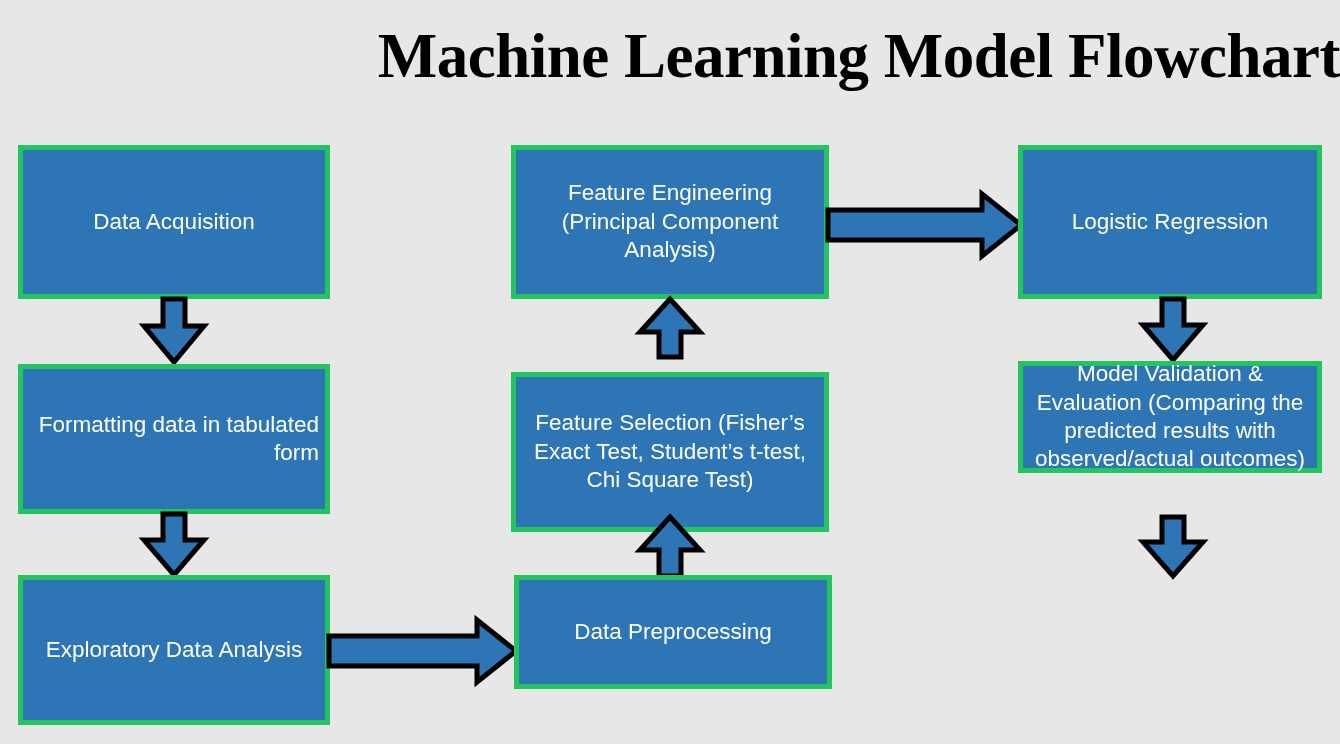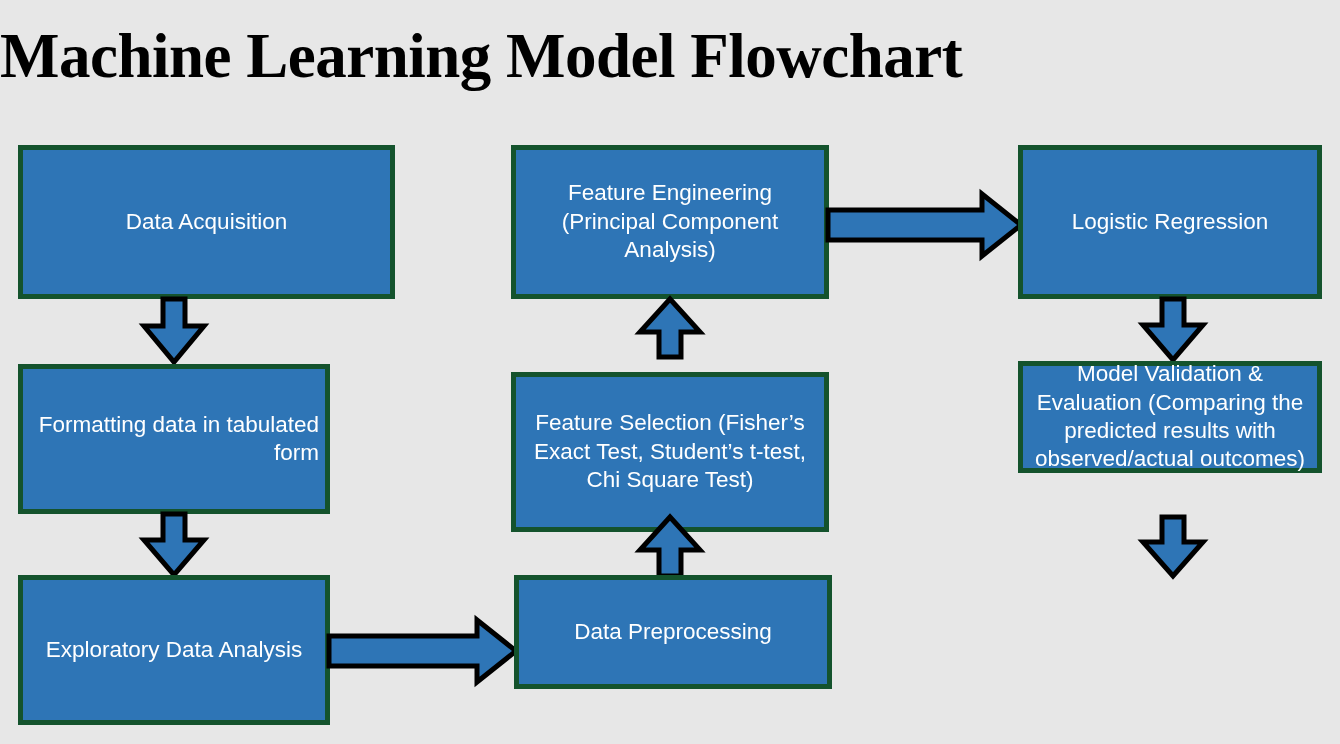--- a/index.html
+++ b/index.html
@@ -16,33 +16,33 @@
   #canvas {
     position: relative;
     width: 1340px;
     height: 744px;
   }
   .title {
     position: absolute;
     left: 0;
     top: 20px;
     width: 1340px;
-    text-align: left;
+    text-align: right;
     font-family: "Liberation Serif", serif;
     font-weight: bold;
     font-size: 63px;
     letter-spacing: -0.5px;
     color: #000000;
     line-height: 1.15;
   }
   .node {
     position: absolute;
     box-sizing: border-box;
     background: #2e75b6;
-    border: 5px solid #14532d;
+    border: 5px solid #22c55e;
     display: flex;
     align-items: center;
     justify-content: center;
     color: #ffffff;
     text-align: center;
     line-height: 1.26;
     font-size: 22.5px;
     padding: 2px 6px;
   }
   .node .label {
@@ -63,21 +63,21 @@
     stroke-linejoin: miter;
   }
 </style>
 </head>
 <body>
 
 <div id="canvas">
 
   <div class="title">Machine Learning Model Flowchart</div>
 
-  <div class="node" style="left:18px; top:145px; width:377px; height:154px;text-align:center;">
+  <div class="node" style="left:18px; top:145px; width:312px; height:154px;text-align:center;">
     <span class="label">Data Acquisition</span>
   </div>
 
   <div class="arrow" style="left:140px; top:299px; width:68px; height:66px;">
     <svg width="68" height="66" viewBox="0 0 68 66" aria-hidden="true">
       <polygon class="arrow-fill" points="23,0 45,0 45,27 64,27 34,63 4,27 23,27"></polygon>
     </svg>
   </div>
 
   <div class="node" style="left:18px; top:364px; width:312px; height:150px;text-align:right;">

